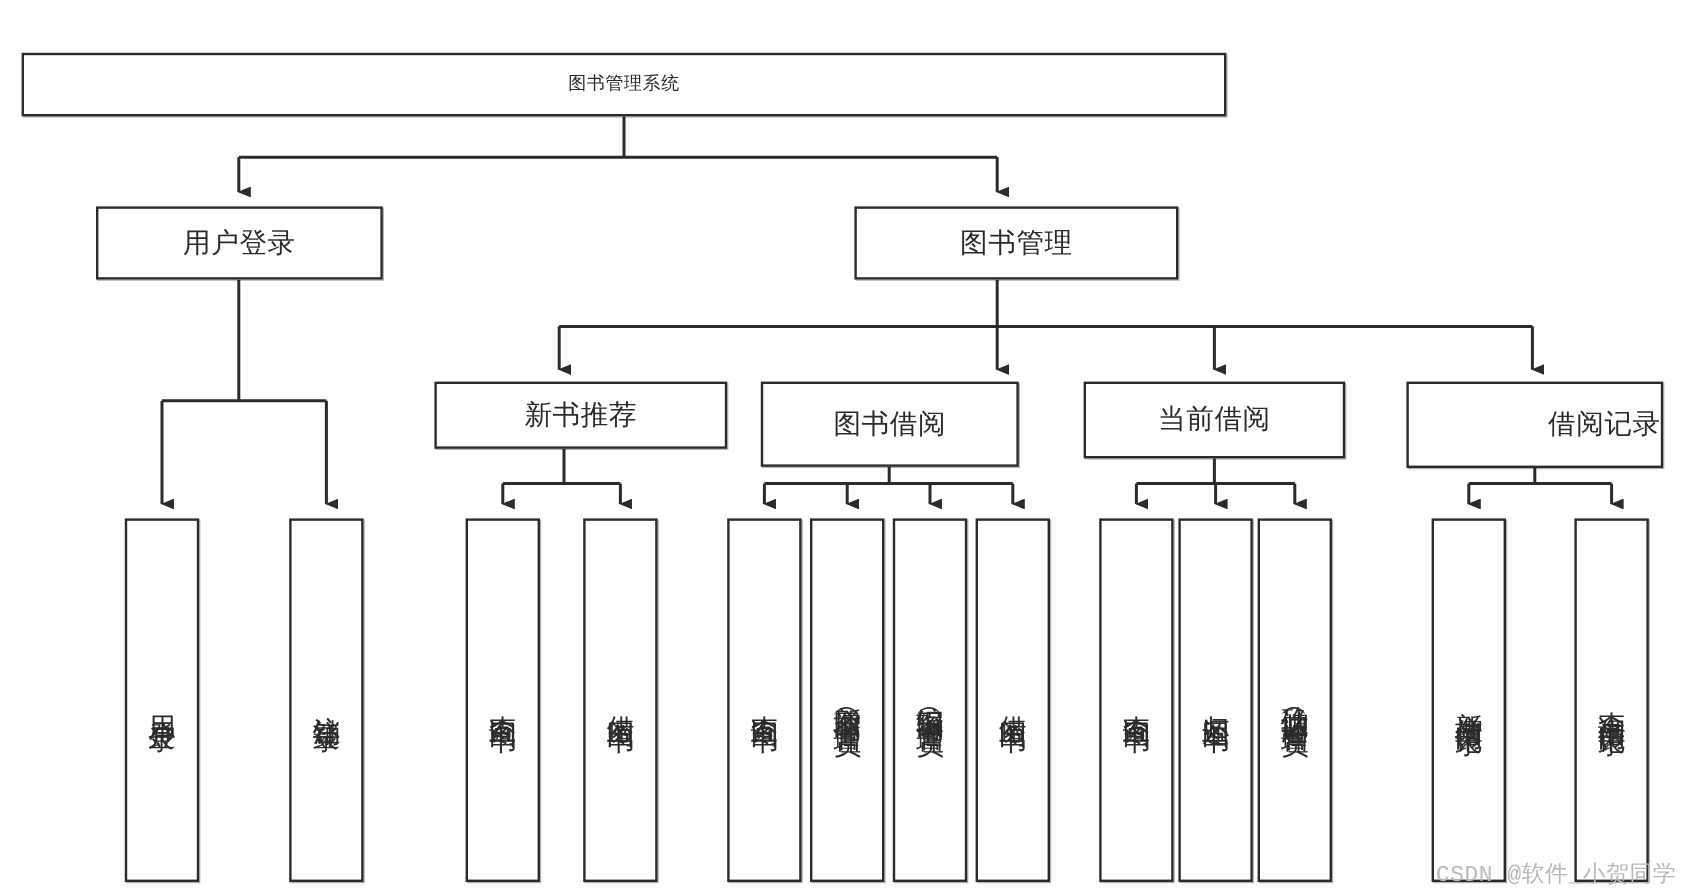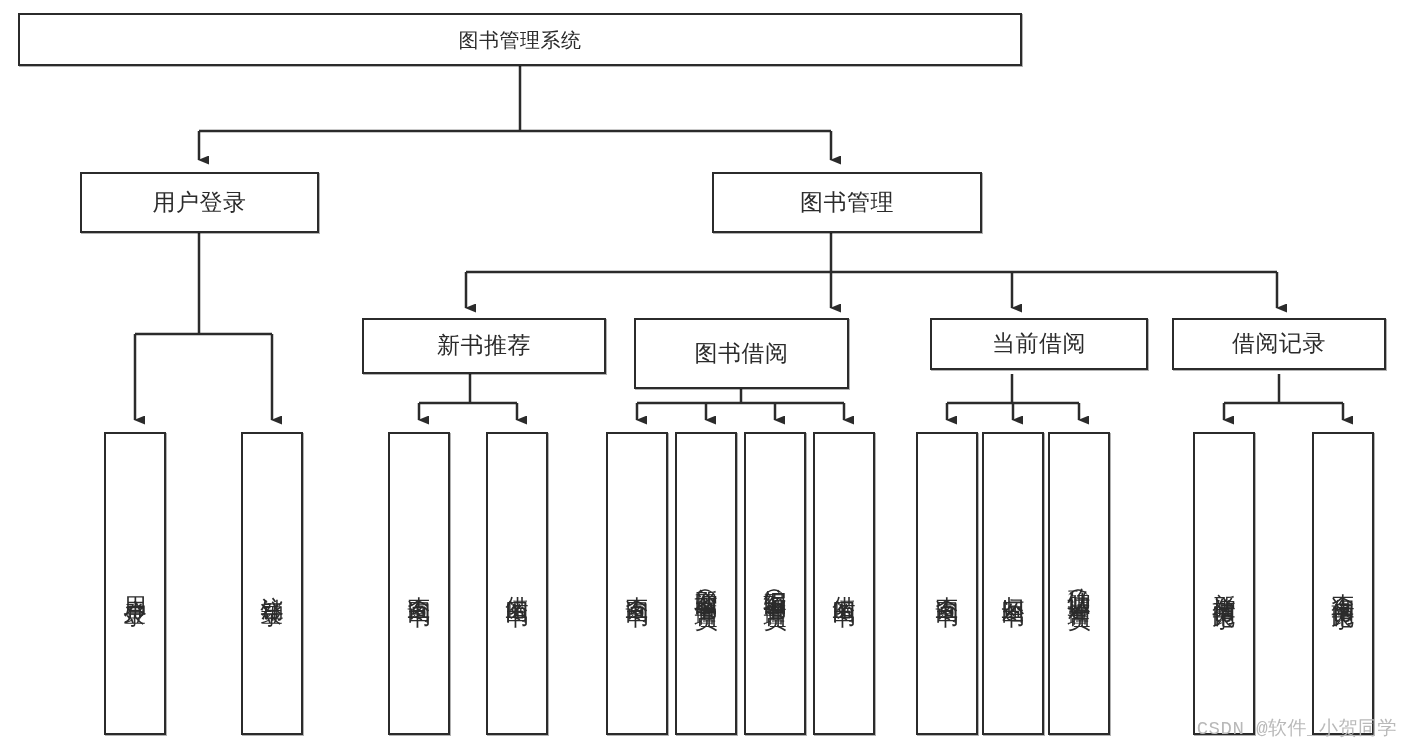--- a/index.html
+++ b/index.html
@@ -36,21 +36,22 @@
     color: #2b2b2b;
     box-shadow: 1px 1px 0 rgba(0,0,0,0.30);
   }
   .node.horiz {
     font-size: 23px;
     line-height: 1.1;
     letter-spacing: 0.5px;
     white-space: nowrap;
   }
   .node.root {
-    font-size: 20px;
+    font-size: 15px;
+    margin-top: 31px;
   }
   .node.vert {
     align-items: center;
     justify-content: center;
     padding: 4px 0;
   }
   .node.vert .vtext {
     writing-mode: vertical-rl;
     text-orientation: upright;
     font-size: 23px;
@@ -136,24 +137,24 @@
   <div class="node horiz" style="left:712px; top:172px; width:270px; height:61px;">
     <span>图书管理</span>
   </div>
 
   <div class="node horiz" style="left:362px; top:318px; width:244px; height:56px;">
     <span>新书推荐</span>
   </div>
   <div class="node horiz" style="left:634px; top:318px; width:215px; height:71px;font-family:Liberation Serif, serif;">
     <span>图书借阅</span>
   </div>
-  <div class="node horiz" style="left:903px; top:318px; width:218px; height:52px;margin-left:27px;">
+  <div class="node horiz" style="left:903px; top:318px; width:218px; height:64px;">
     <span>当前借阅</span>
   </div>
-  <div class="node horiz" style="left:1172px; top:318px; width:214px; height:52px;">
+  <div class="node horiz" style="left:1172px; top:318px; width:214px; height:72px;justify-content:flex-end;">
     <span>借阅记录</span>
   </div>
 
   <div class="node vert" style="left:104px; top:432px; width:62px; height:303px;">
     <span class="vtext">用户登录</span>
   </div>
   <div class="node vert" style="left:241px; top:432px; width:62px; height:303px;">
     <span class="vtext">注销登录</span>
   </div>
 

